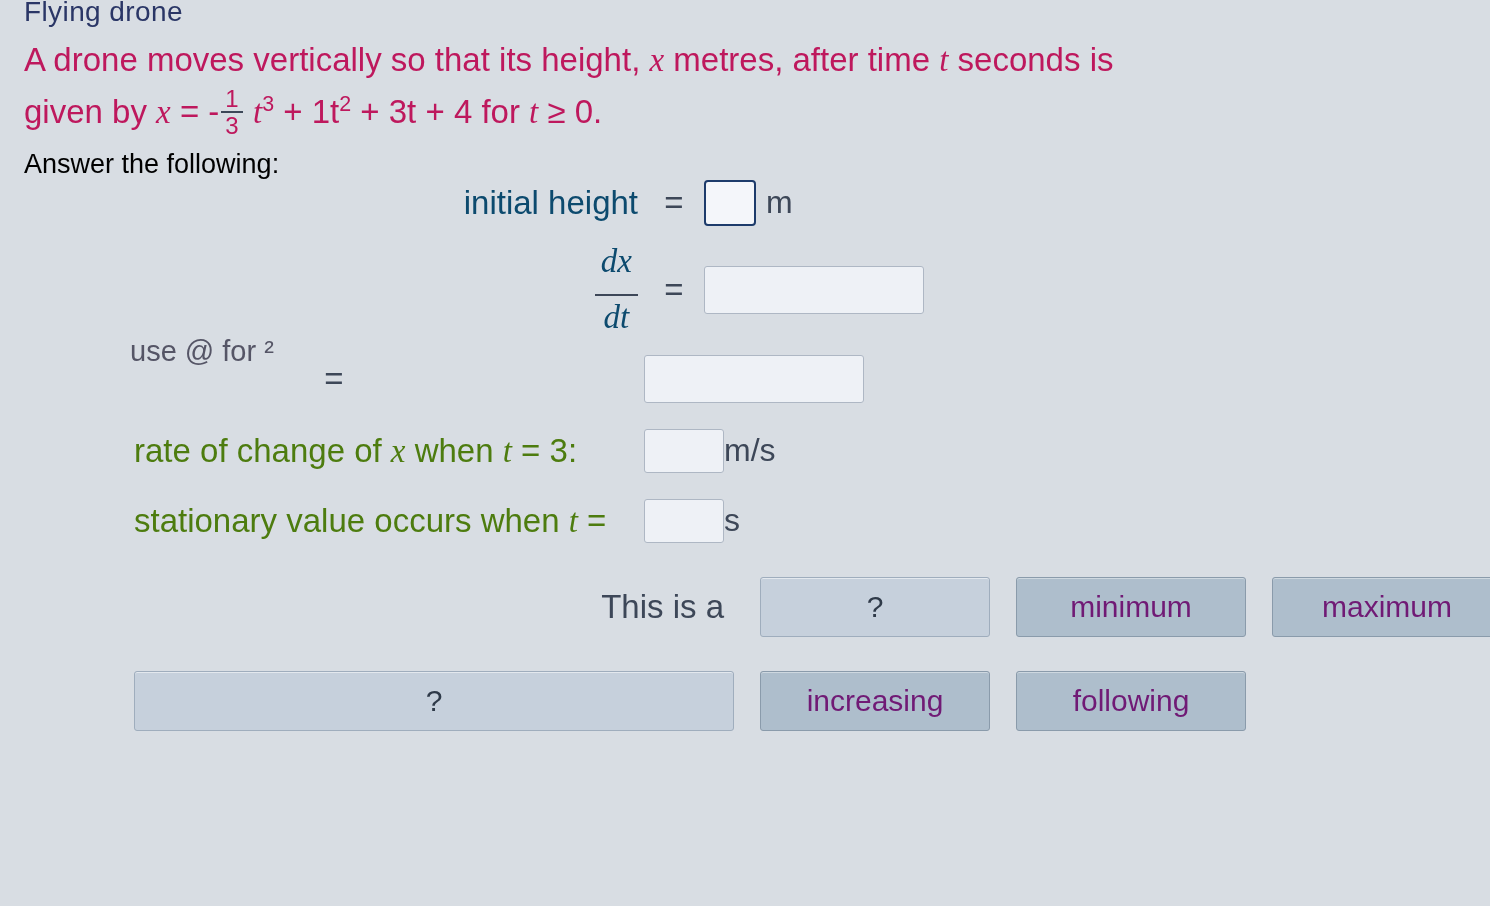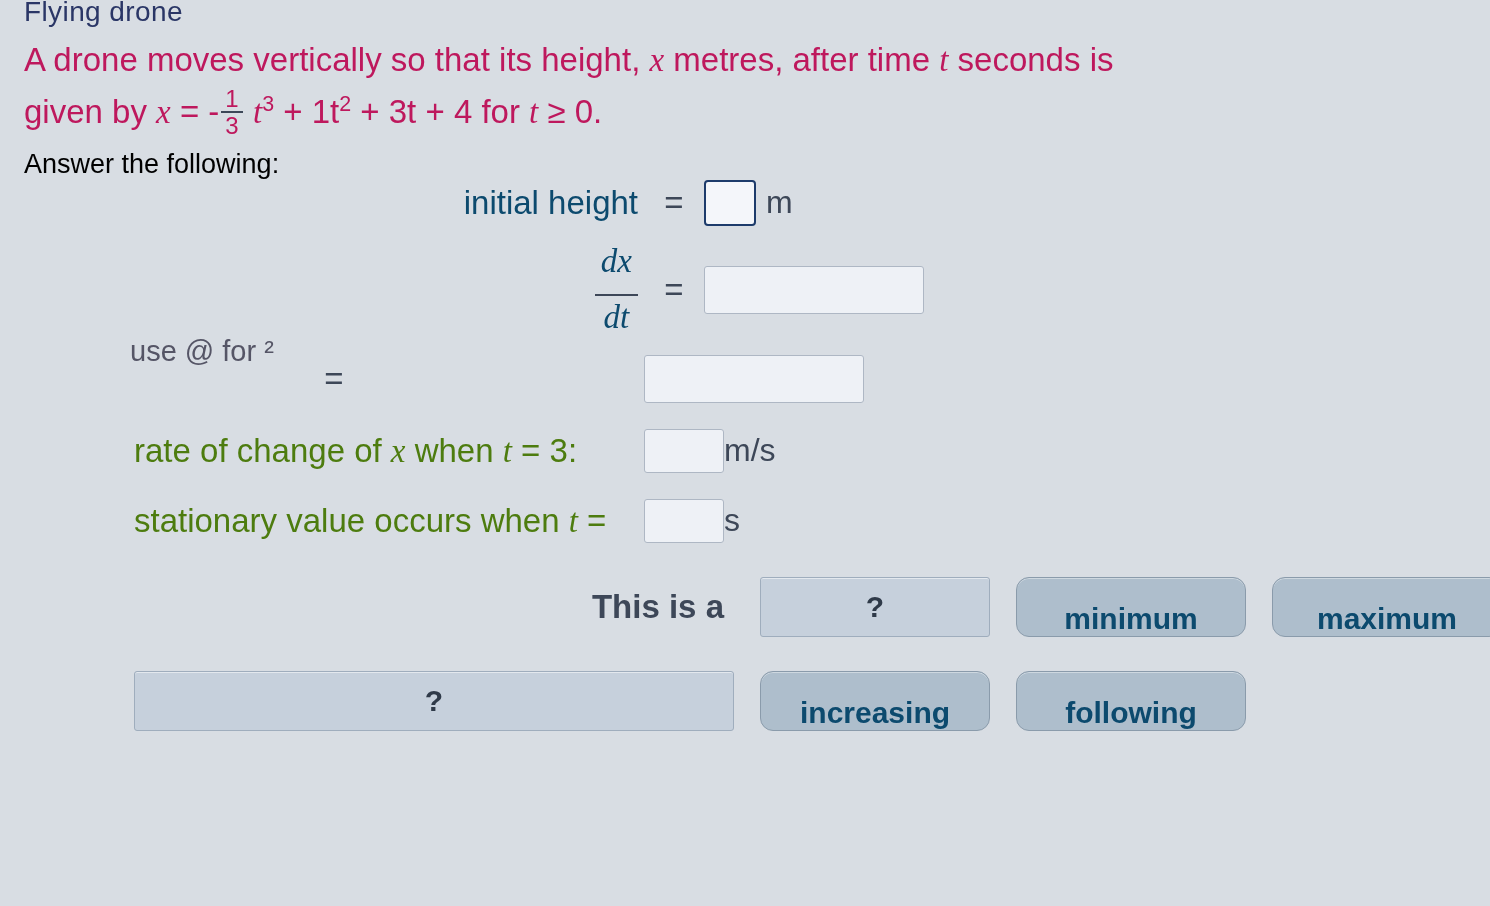--- a/index.html
+++ b/index.html
@@ -137,21 +137,20 @@
   }
 
   
   .choice-row {
     display: grid;
     grid-template-columns: 600px 230px 230px 230px;
     align-items: center;
     column-gap: 26px;
     margin-top: 18px;
     padding-left: 110px;
-    font-weight: bold;
   }
   .choice-label {
     text-align: right;
     font-size: 33px;
     color: #3d4758;
     padding-right: 10px;
   }
   .slot {
     height: 58px;
     display: flex;
@@ -160,27 +159,27 @@
     font-size: 30px;
     background: #c6d0dc;
     border: 1px solid #9fadbd;
     border-radius: 3px;
     color: #2f3a49;
     box-shadow: inset 0 1px 0 rgba(255,255,255,0.5);
   }
   .opt {
     height: 58px;
     display: flex;
-    align-items: flex-end;
+    align-items: center;
     justify-content: center;
     font-size: 30px;
     background: #aebecc;
     border: 1px solid #8a9bab;
-    border-radius: 13px;
-    color: #0c4a6e;
+    border-radius: 3px;
+    color: #701a75;
     cursor: pointer;
     box-shadow: inset 0 1px 0 rgba(255,255,255,0.4);
   }
 
   .row-inline {
     display: grid;
     grid-template-columns: 620px 820px;
     align-items: center;
     margin-top: 14px;
   }

